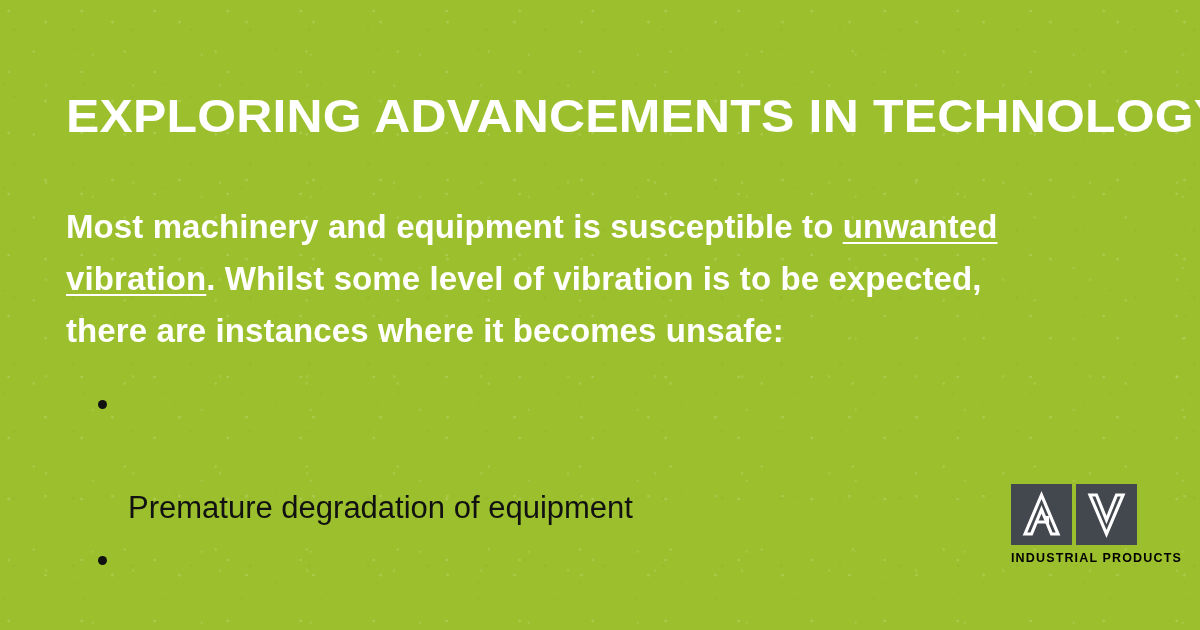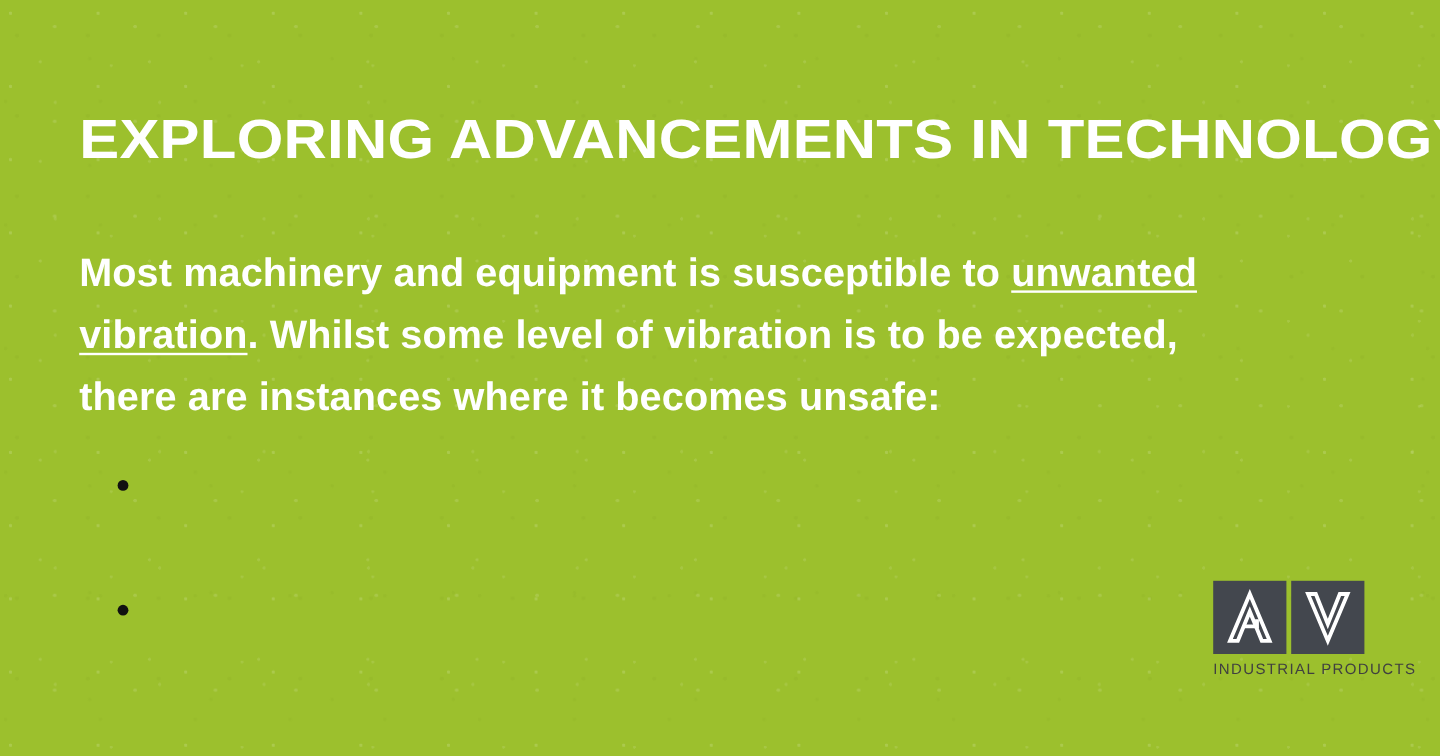--- a/index.html
+++ b/index.html
@@ -125,23 +125,23 @@
     gap: 4px;
   }
   #logo .mark {
     width: 61px;
     height: 61px;
     background: #43474E;
     display: block;
   }
   #logo .wordmark {
     margin-top: 6px;
-    color: #404040;
+    color: #000000;
     font-size: 12.5px;
-    font-weight: normal;
+    font-weight: bold;
     letter-spacing: 1.15px;
     text-align: left;
     white-space: nowrap;
   }
 </style>
 </head>
 <body>
 
 <div id="slide">
 
@@ -149,20 +149,21 @@
 
   <div id="content">
 
     <h1 id="headline">Exploring Advancements in Technology</h1>
 
     <p id="intro"><span>Most machinery and equipment is susceptible to </span><a class="link" href="#">unwanted vibration</a><span>. Whilst some level of vibration is to be expected, there are instances where it becomes unsafe:</span></p>
 
     <ul id="hazards">
       <li>
         <span class="dot"></span>
+        <span>Premature degradation of equipment</span>
       </li>
       <li>
         <span class="dot"></span>
         
       </li>
     </ul>
 
     <div id="logo">
       <div class="marks">
         <span class="mark">

